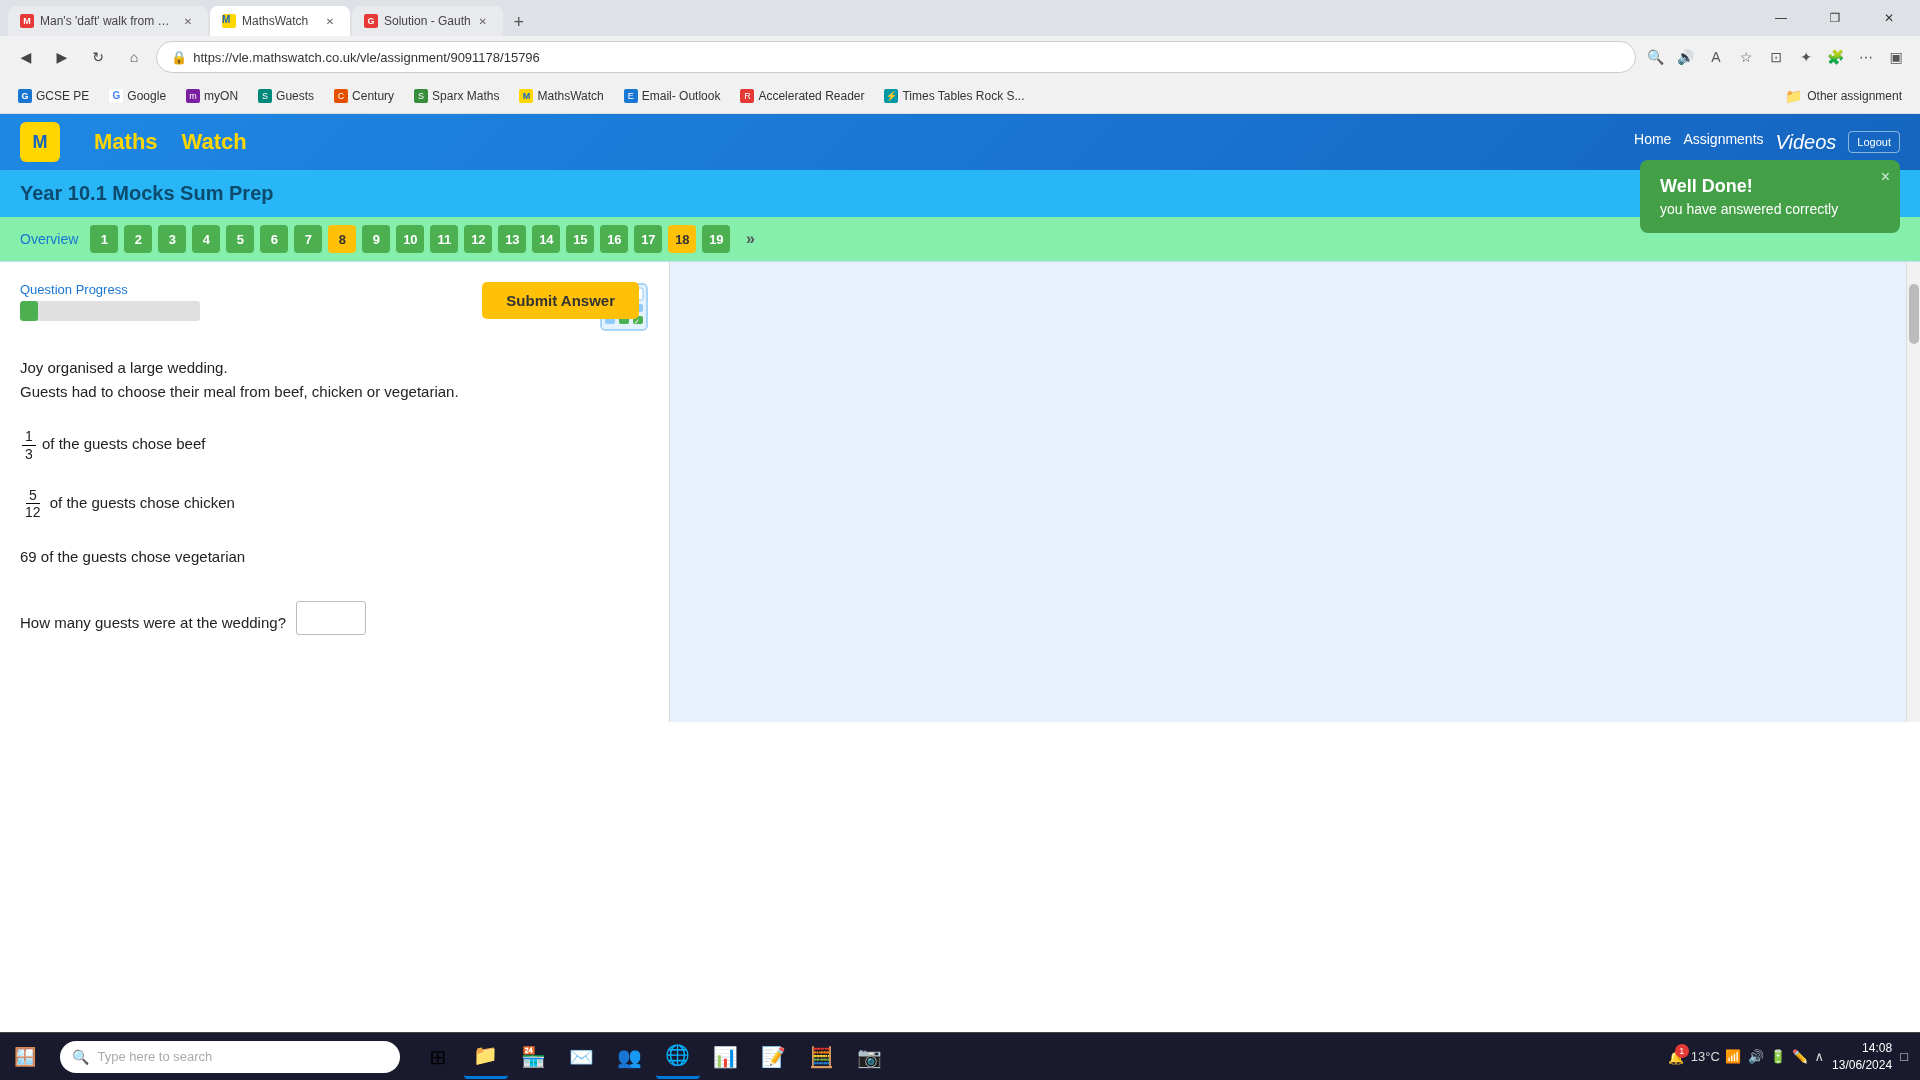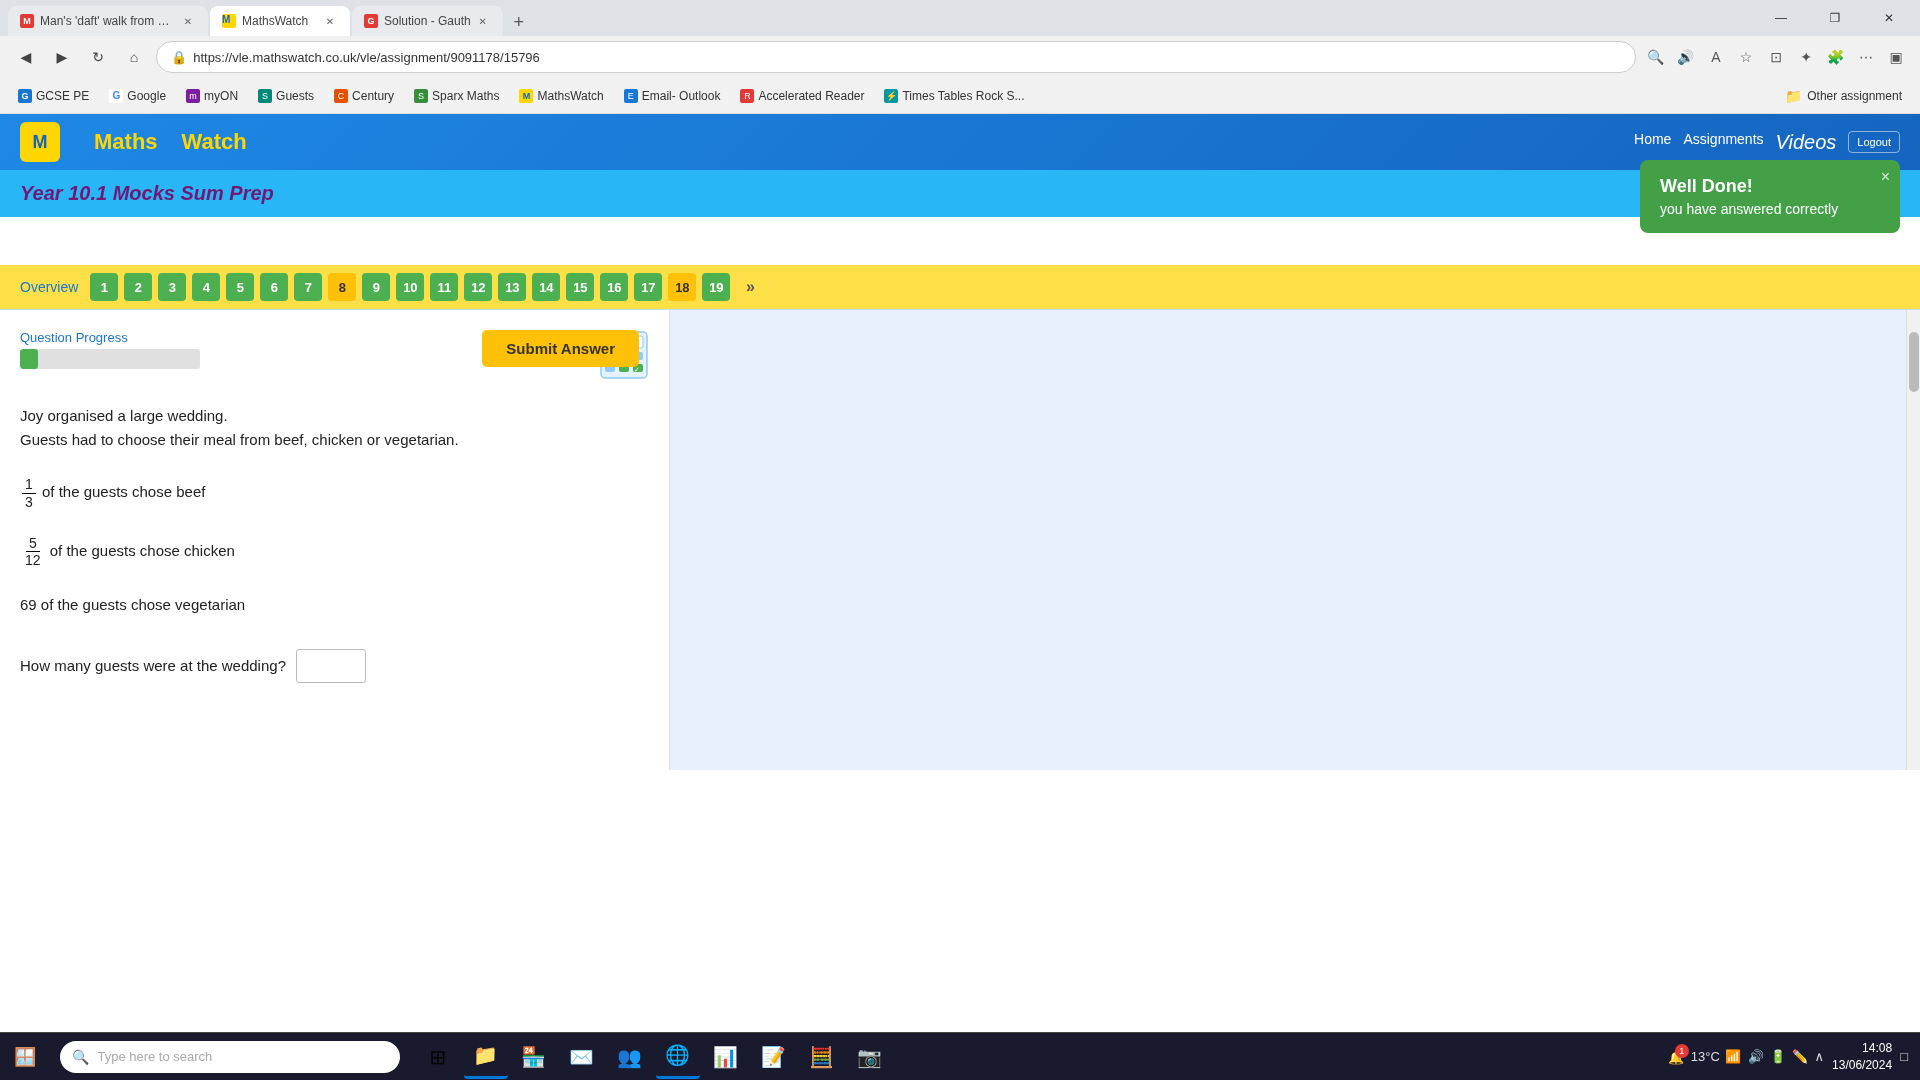--- a/index.html
+++ b/index.html
@@ -74,28 +74,27 @@
       display: flex; align-items: center; justify-content: center; font-weight: bold; font-size: 18px; color: #1565c0;
     }
     .mw-logo-text { font-size: 22px; font-weight: bold; color: #fff; }
     .mw-logo-text span { color: #ffd600; margin-left: 24px; }
     .mw-logout { color: #fff; font-size: 11px; cursor: pointer; padding: 4px 8px; border: 1px solid rgba(255,255,255,0.5); border-radius: 4px; }
 
     
     .assignment-header {
       background: #29b6f6; padding: 12px 20px;
     }
-    .assignment-title { font-size: 20px; font-weight: 600; color: #701a75; font-style: italic; }
+    .assignment-title { font-size: 20px; font-weight: 600; color: #0c4a6e; }
 
     
     .question-nav {
-      background: #fde047; padding: 8px 20px;
+      background: #86efac; padding: 8px 20px;
       display: flex; align-items: center; gap: 6px; flex-wrap: wrap;
       border-bottom: 1px solid #c5dff0;
-      margin-top: 48px;
     }
     .overview-link { color: #1976d2; font-size: 14px; cursor: pointer; margin-right: 6px; }
     .q-num {
       width: 28px; height: 28px; border-radius: 4px; display: flex; align-items: center;
       justify-content: center; font-size: 13px; font-weight: 600; cursor: pointer; color: #fff;
     }
     .q-num.green { background: #4caf50; }
     .q-num.yellow { background: #ffc107; color: #333; }
     .q-num.more { background: transparent; color: #555; font-size: 16px; }
 
@@ -121,21 +120,21 @@
       background: #4caf50; height: 26px; border-radius: 3px;
       display: flex; align-items: center; justify-content: center;
       font-size: 13px; color: #fff; font-weight: 500; padding: 0 10px; width: 200px;
     }
 
     
     .question-text { font-size: 15px; color: #222; line-height: 1.6; margin-bottom: 16px; }
     .fraction { display: inline-flex; flex-direction: column; align-items: center; font-size: 14px; vertical-align: middle; margin: 0 2px; }
     .fraction .num { border-bottom: 1px solid #000; padding: 0 3px; line-height: 1.2; }
     .fraction .den { padding: 0 3px; line-height: 1.2; }
-    .answer-row { display: flex; align-items: center; gap: 10px; margin-top: 8px; }
+    .answer-row { display: flex; align-items: flex-end; gap: 10px; margin-top: 8px; }
     .answer-input {
       width: 70px; height: 34px; border: 1.5px solid #bbb; border-radius: 3px;
       font-size: 15px; padding: 0 6px; outline: none;
     }
 
     
     .submit-btn {
       position: absolute; top: 20px; right: 20px;
       background: #ffc107; color: #333; font-size: 15px; font-weight: 600;
       padding: 10px 24px; border: none; border-radius: 5px; cursor: pointer;

